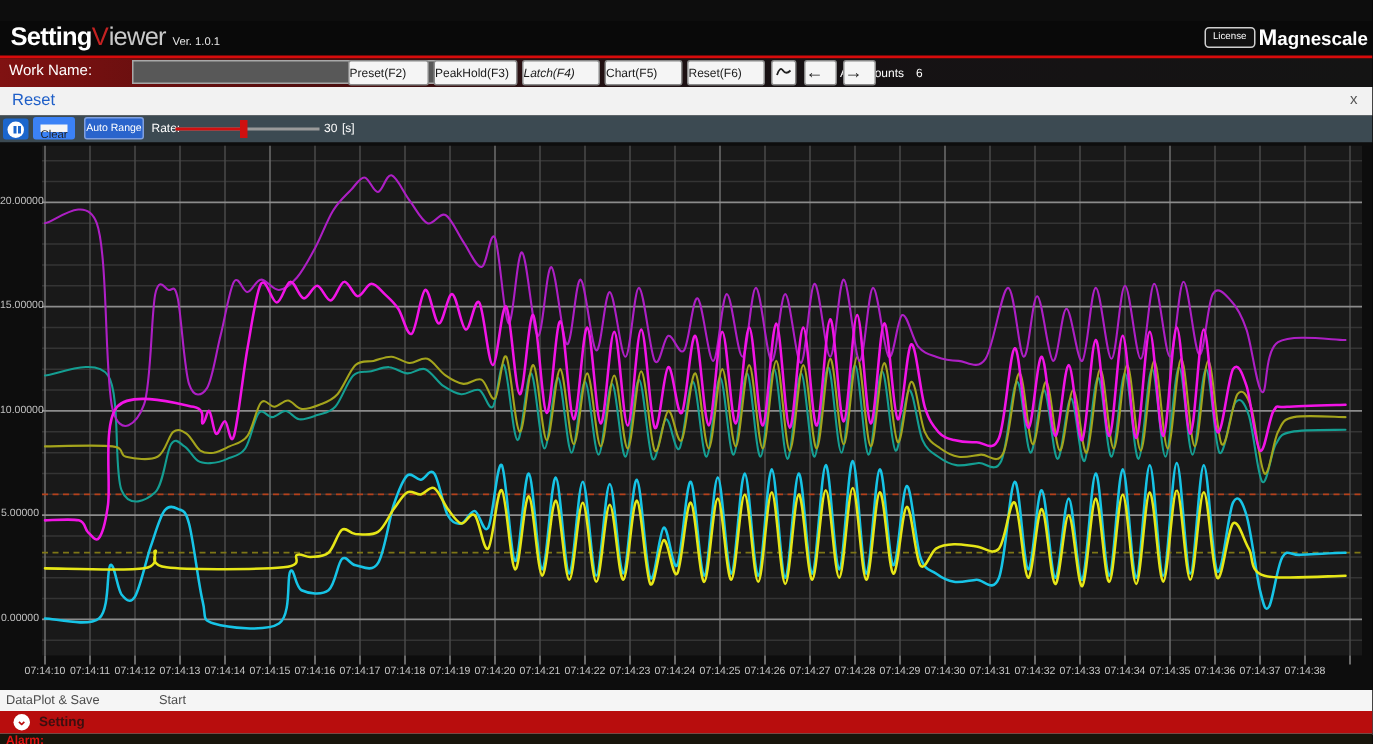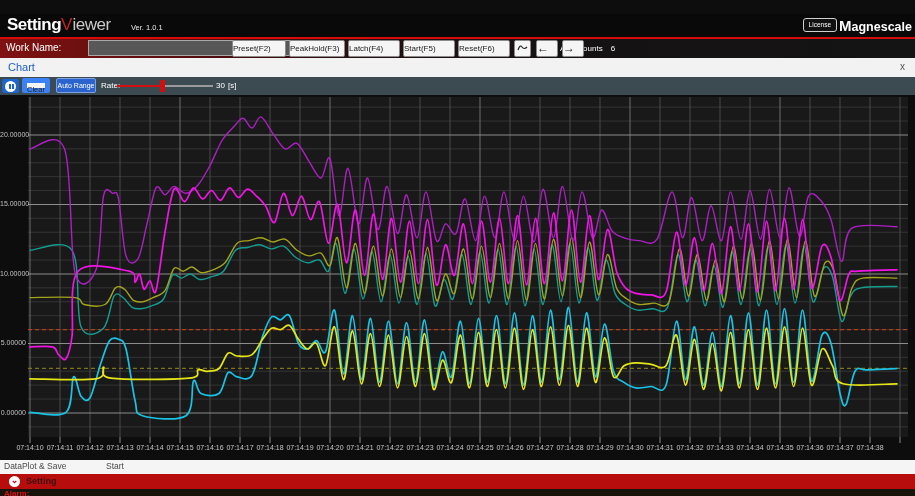--- a/index.html
+++ b/index.html
@@ -12,21 +12,21 @@
   .titlebar .title { color:#fff; font-size:9px; padding-left:8px; }
   .win-controls { position:absolute; right:4px; top:0; height:14px; display:flex; align-items:center; gap:14px; }
   .win-btn { color:#6e1414; font-size:10px; line-height:14px; width:18px; text-align:center; cursor:default; }
 
   
   .header { position:absolute; left:0; top:14px; width:915px; height:23px; background:#090909; }
   .brand { position:absolute; left:7px; top:1px; }
   .brand .b1 { color:#ffffff; font-weight:bold; font-size:17px; letter-spacing:-0.5px; }
   .brand .b2 { color:#c42222; font-size:17px; }
   .brand .b3 { color:#c9c9c9; font-size:17px; letter-spacing:-0.5px; }
-  .brand .ver { color:#e8e8e8; font-size:7.5px; margin-left:16px; }
+  .brand .ver { color:#e8e8e8; font-size:7.5px; margin-left:0; }
   .license-btn { position:absolute; right:78px; top:4px; height:14px; border:1px solid #cfcfcf; border-radius:3px; color:#fff; font-size:6.5px; line-height:12px; padding:0 5px; background:#111; }
   .mag-logo { position:absolute; right:3px; top:3px; color:#fff; font-size:12.5px; font-weight:bold; letter-spacing:0px; }
   .mag-logo .m { font-size:15px; }
 
   .redline { position:absolute; left:0; top:37px; width:915px; height:2px; background:#d80b0b; }
 
   
   .toolbar { position:absolute; left:0; top:39px; width:915px; height:34px;
     background:linear-gradient(90deg,#801212 0%, #5c0d0d 18%, #241012 40%, #161214 60%, #141414 100%); }
   .wn-label { position:absolute; left:6px; top:3px; color:#fff; font-size:10px; }
@@ -92,34 +92,34 @@
 
   <div class="toolbar">
     <span class="wn-label">Work Name:</span>
     <input class="wn-input" value="" style="">
     <div class="ac-wrap" style="left:560px;">
       <span class="ac-l">Axis Counts</span>
       <span class="ac-l">6</span>
     </div>
     <span class="tb-btn" style="left:232px;width:54px;">Preset(F2)</span>
     <span class="tb-btn" style="left:289px;width:56px;">PeakHold(F3)</span>
-    <span class="tb-btn" style="left:348px;width:52px;">Latch(F4)</span>
-    <span class="tb-btn" style="left:403px;width:52px;">Start(F5)</span>
+    <span class="tb-btn" style="left:348px;width:52px;font-style:italic;">Latch(F4)</span>
+    <span class="tb-btn" style="left:403px;width:52px;">Chart(F5)</span>
     <span class="tb-btn" style="left:458px;width:52px;">Reset(F6)</span>
     <span class="tb-btn" style="left:514px;width:17px;">
       <svg class="wave-glyph" width="11" height="9" viewBox="0 0 11 9">
         <path d="M1,7 Q3,1 5,4 T10,4" fill="none" stroke="#222" stroke-width="1.2"></path>
       </svg>
     </span>
     <span class="tb-btn arrow-btn" style="left:536px;width:22px;">←</span>
     <span class="tb-btn arrow-btn" style="left:562px;width:22px;">→</span>
   </div>
 
   <div class="tabbar">
-    <span class="tab-title">Chart</span>
+    <span class="tab-title">Reset</span>
     <span class="tab-close">x</span>
   </div>
 
   <div class="ctrlbar">
     <span class="pause-btn">
       <span class="pause-circle">
         <span class="pause-bar pb1"></span>
           <span class="pause-bar pb2"></span>
       </span>
     </span>

